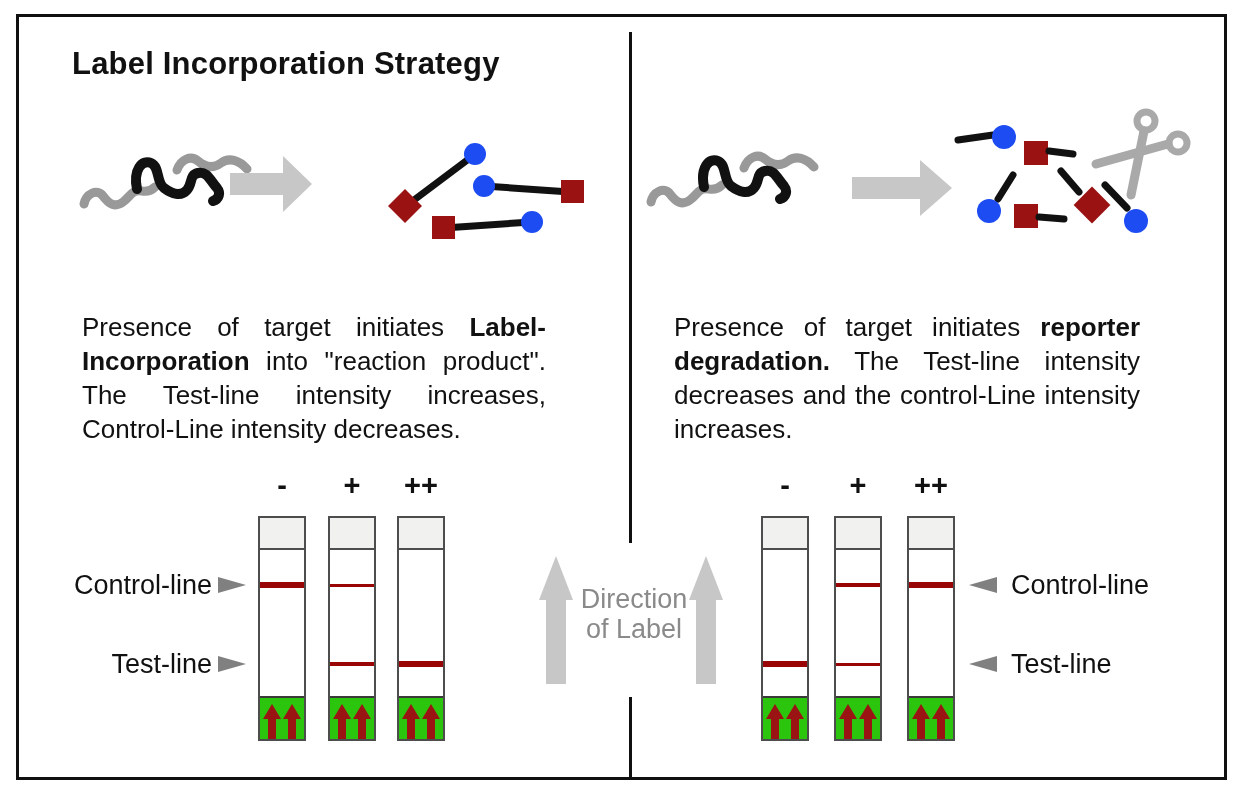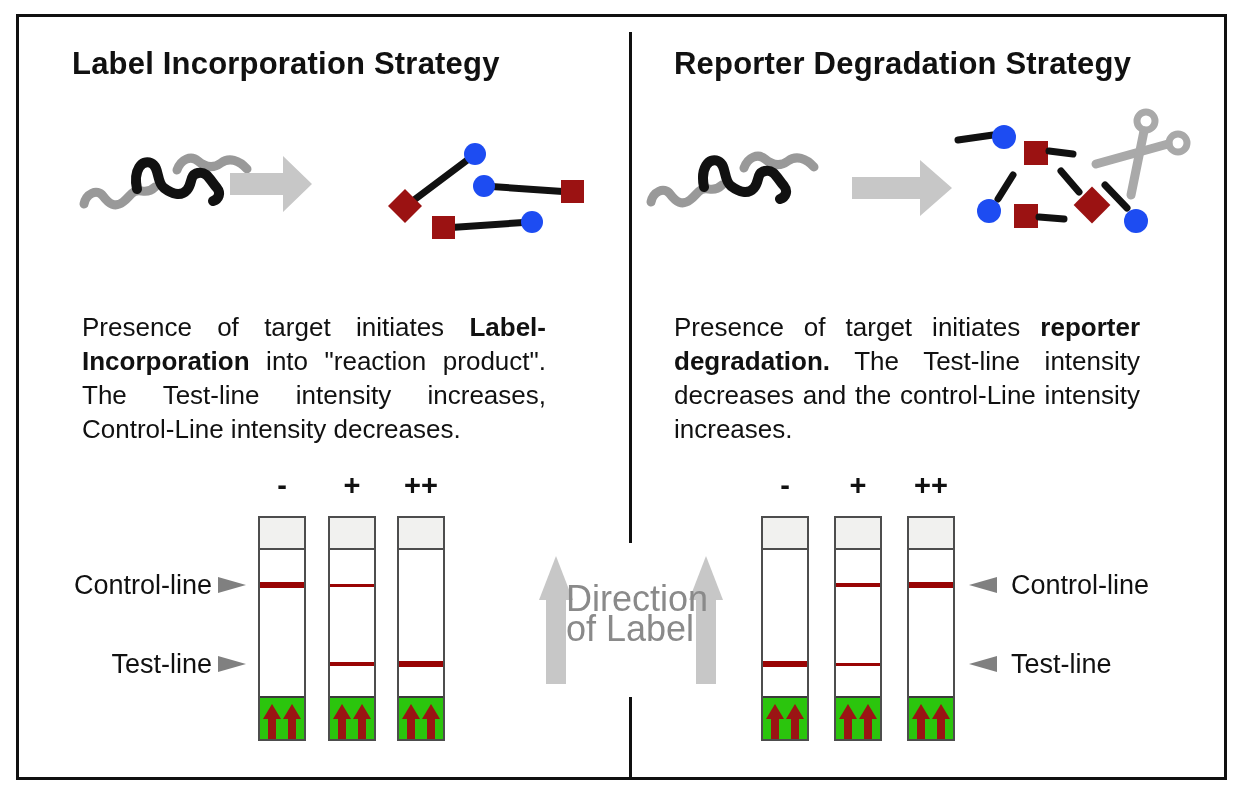--- a/index.html
+++ b/index.html
@@ -37,33 +37,32 @@
   .pad-arrows{position:absolute;left:0;bottom:0;width:44px;height:39px;display:block;}
 
   .callout{position:absolute;font-size:27px;height:32px;line-height:32px;white-space:nowrap;}
   .callout.left-side{left:40px;width:172px;text-align:right;}
   .callout.right-side{left:1011px;width:200px;text-align:left;}
   .tri{position:absolute;width:0;height:0;border-top:8px solid transparent;border-bottom:8px solid transparent;}
   .tri-right{left:218px;border-left:28px solid #808080;}
   .tri-left{left:969px;border-right:28px solid #808080;}
 
   #flow-arrows{left:530px;top:552px;width:210px;height:140px;}
-  #flow-text{position:absolute;left:566px;top:584px;width:136px;
-    font-size:36px;line-height:30px;color:var(--flow-text-gray,#8a8a8a);}
+  #flow-text{position:absolute;left:566px;top:584px;width:136px;text-align:center;
+    font-size:27px;line-height:30px;color:var(--flow-text-gray,#8a8a8a);}
 </style>
 </head>
 <body>
 
 <div id="stage">
   <div id="frame"></div>
   <div id="divider-top" class="divider"></div>
   <div id="divider-bottom" class="divider"></div>
 
   <div id="title-left" class="panel-title">Label Incorporation Strategy</div>
-  <div id="title-right" class="panel-title">Reporter Degradation Strategy</div>
 
   <svg id="graphic-left" class="graphic" viewBox="60 120 545 145">
     <g>
       <path class="sq-gray" d="M84,204 C86,194 97,188 103,196 C109,204 115,208 123,202 C131,196 132,189 142,191 C148,192 152,190 155,187"></path>
       <path class="sq-gray" d="M177,170 C181,159 191,155 198,161 C205,167 213,169 221,163 C229,157 239,160 247,169"></path>
       <path class="sq-black" d="M137,189 C133,170 142,159 151,163 C160,167 156,182 164,188 C172,194 181,197 187,190 C193,183 189,175 198,173 C207,171 210,180 217,188 C221,193 219,199 213,201"></path>
     </g>
     <polygon points="230,173 283,173 283,156 312,184 283,212 283,195 230,195" style="fill:var(--gray-arrow,#c7c7c7)"></polygon>
     <g>
       <line class="rep-link" x1="406" y1="206" x2="474" y2="155"></line>

